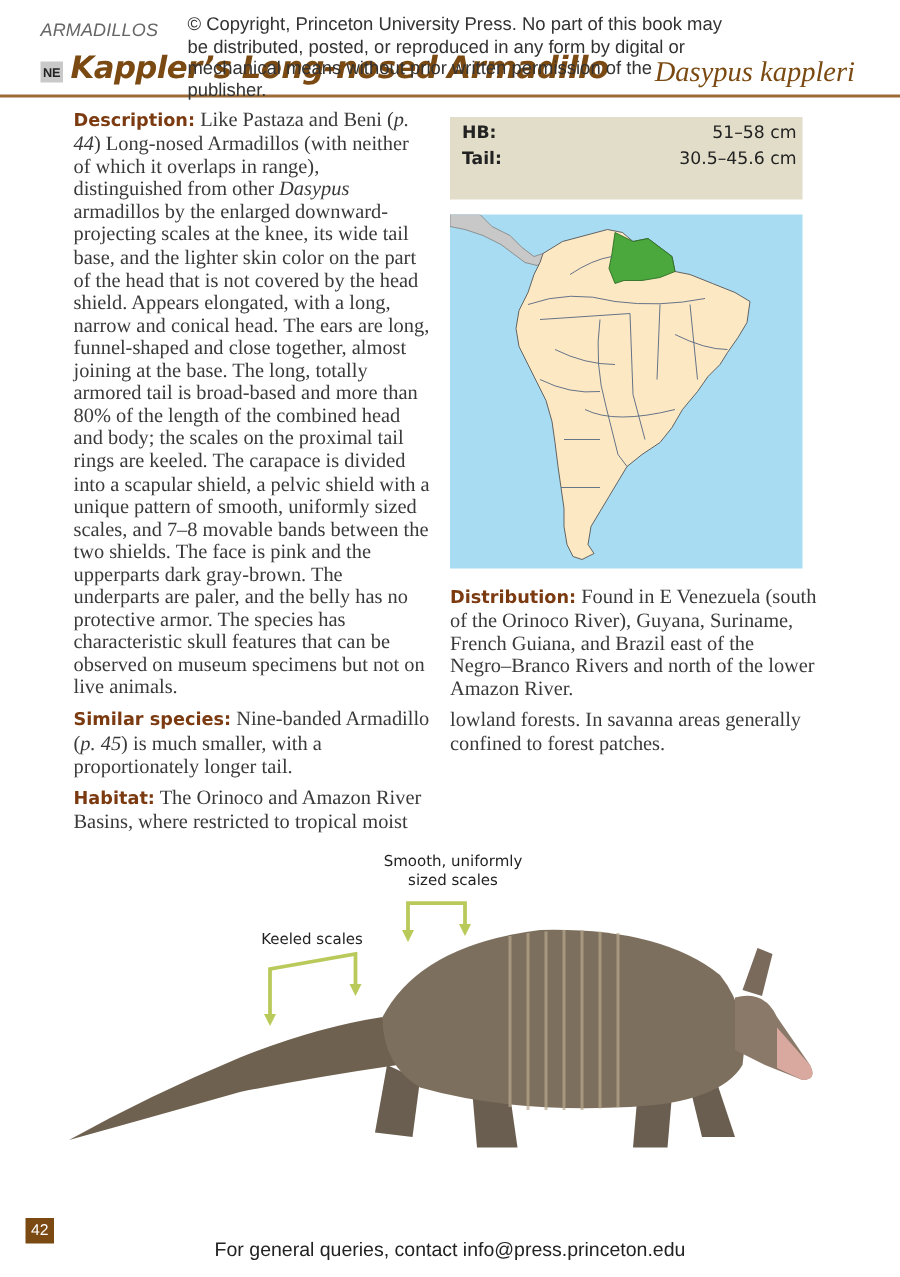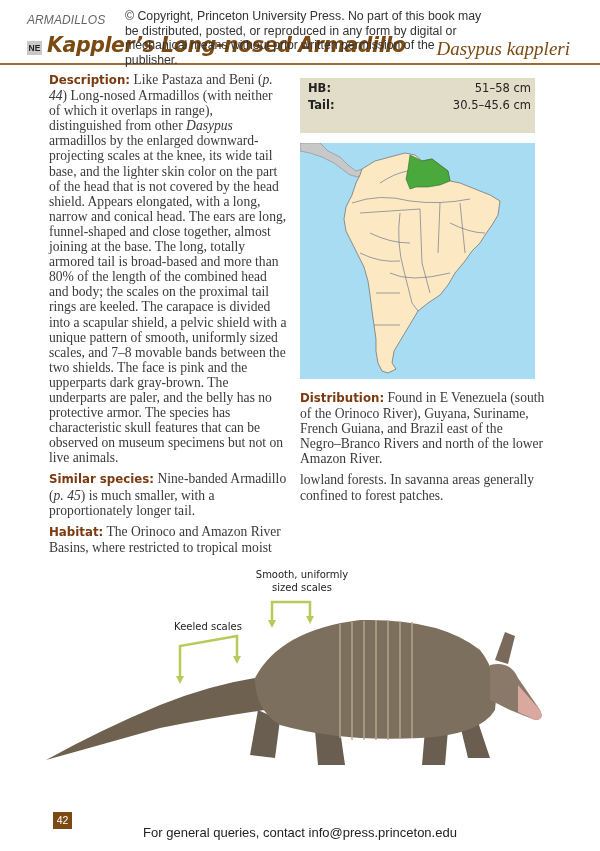--- a/index.html
+++ b/index.html
@@ -25,21 +25,21 @@
 
   .map { position: absolute; left: 300px; top: 143px; width: 235px; height: 236px; background: #a8dcf3; overflow: hidden; }
   .map svg { width: 100%; height: 100%; display: block; }
 
   .illustration { position: absolute; left: 40px; top: 560px; width: 520px; height: 210px; }
   .illustration svg { width: 100%; height: 100%; display: block; }
   .callout { position: absolute; font-family: "DejaVu Sans", sans-serif; font-size: 10px; color: #222; text-align: center; line-height: 13px; }
   .callout-smooth { left: 238px; top: 568px; width: 100px; margin-left: 14px; }
   .callout-keeled { left: 168px; top: 620px; width: 80px; }
 
-  .page-number { position: absolute; left: 17px; top: 812px; width: 19px; height: 17px; background: #7b4a12; color: #fff; font-family: "Liberation Sans", sans-serif; font-size: 10.5px; text-align: center; line-height: 17px; margin-left: 36px; }
+  .page-number { position: absolute; left: 17px; top: 812px; width: 19px; height: 17px; background: #7b4a12; color: #fff; font-family: "Liberation Sans", sans-serif; font-size: 10.5px; text-align: center; line-height: 17px; }
   .footer { position: absolute; left: 0; top: 825px; width: 600px; text-align: center; font-family: "Liberation Sans", sans-serif; font-size: 13px; color: #222; }
 </style>
 </head>
 <body>
 
 <div class="section-label">ARMADILLOS</div>
 <div class="copyright">© Copyright, Princeton University Press. No part of this book may be distributed, posted, or reproduced in any form by digital or mechanical means without prior written permission of the publisher.</div>
 <div class="region-badge">NE</div>
 <div class="title">Kappler’s Long-nosed Armadillo</div>
 <div class="sci-name">Dasypus kappleri</div>

